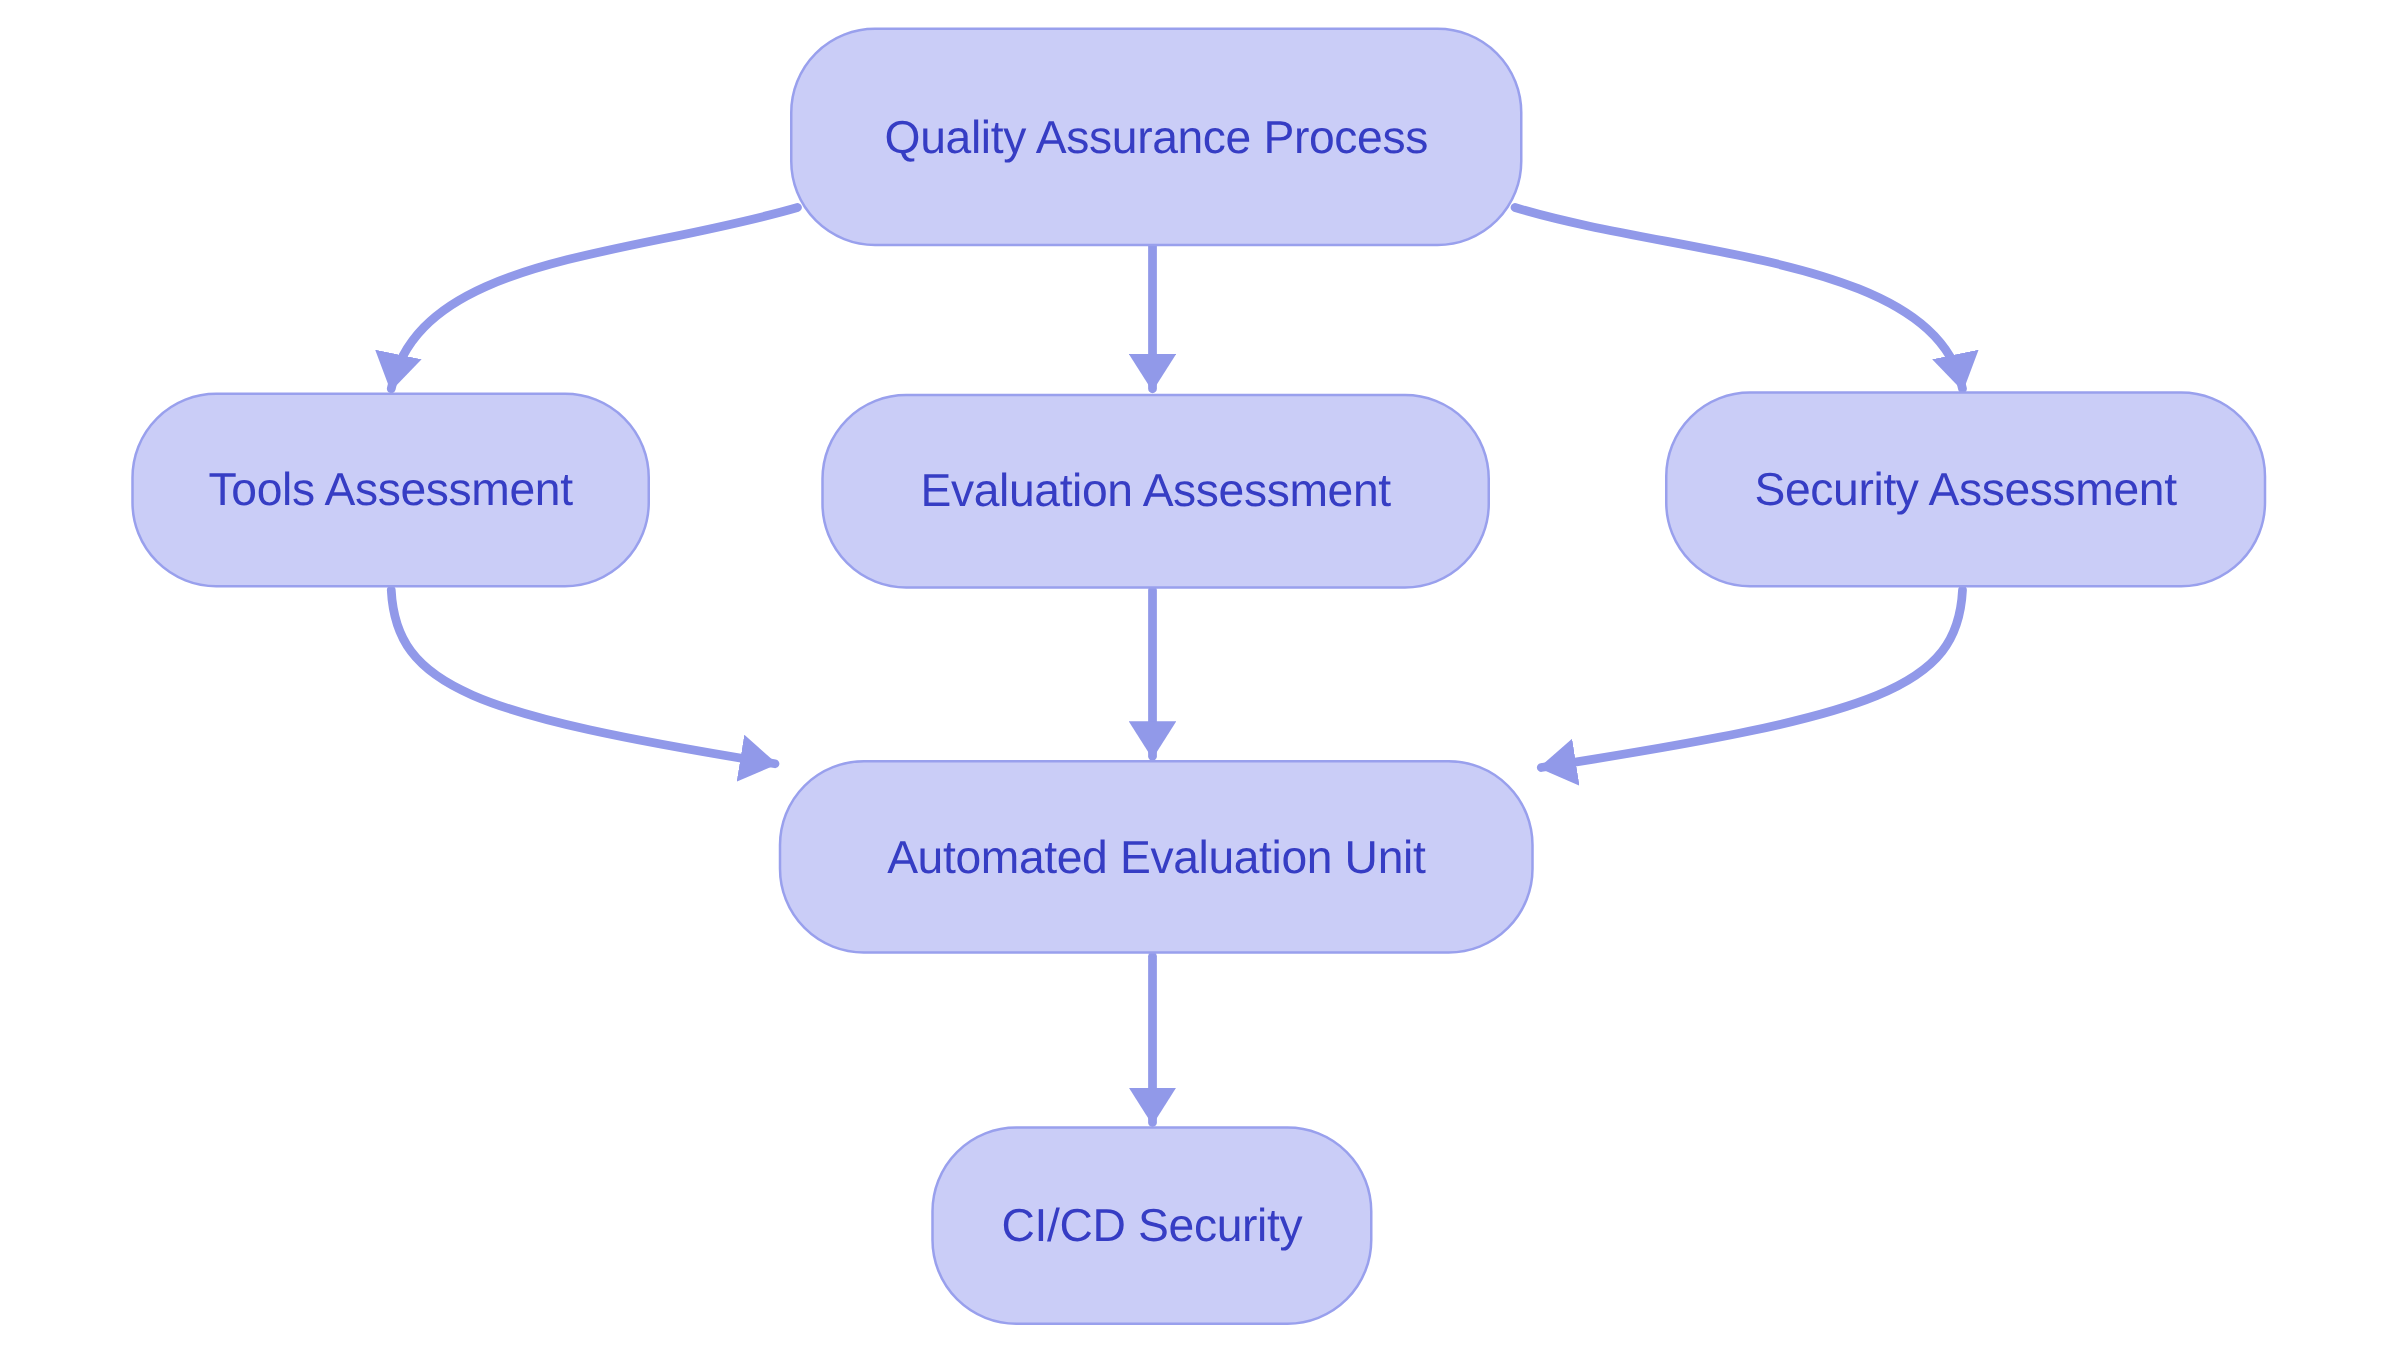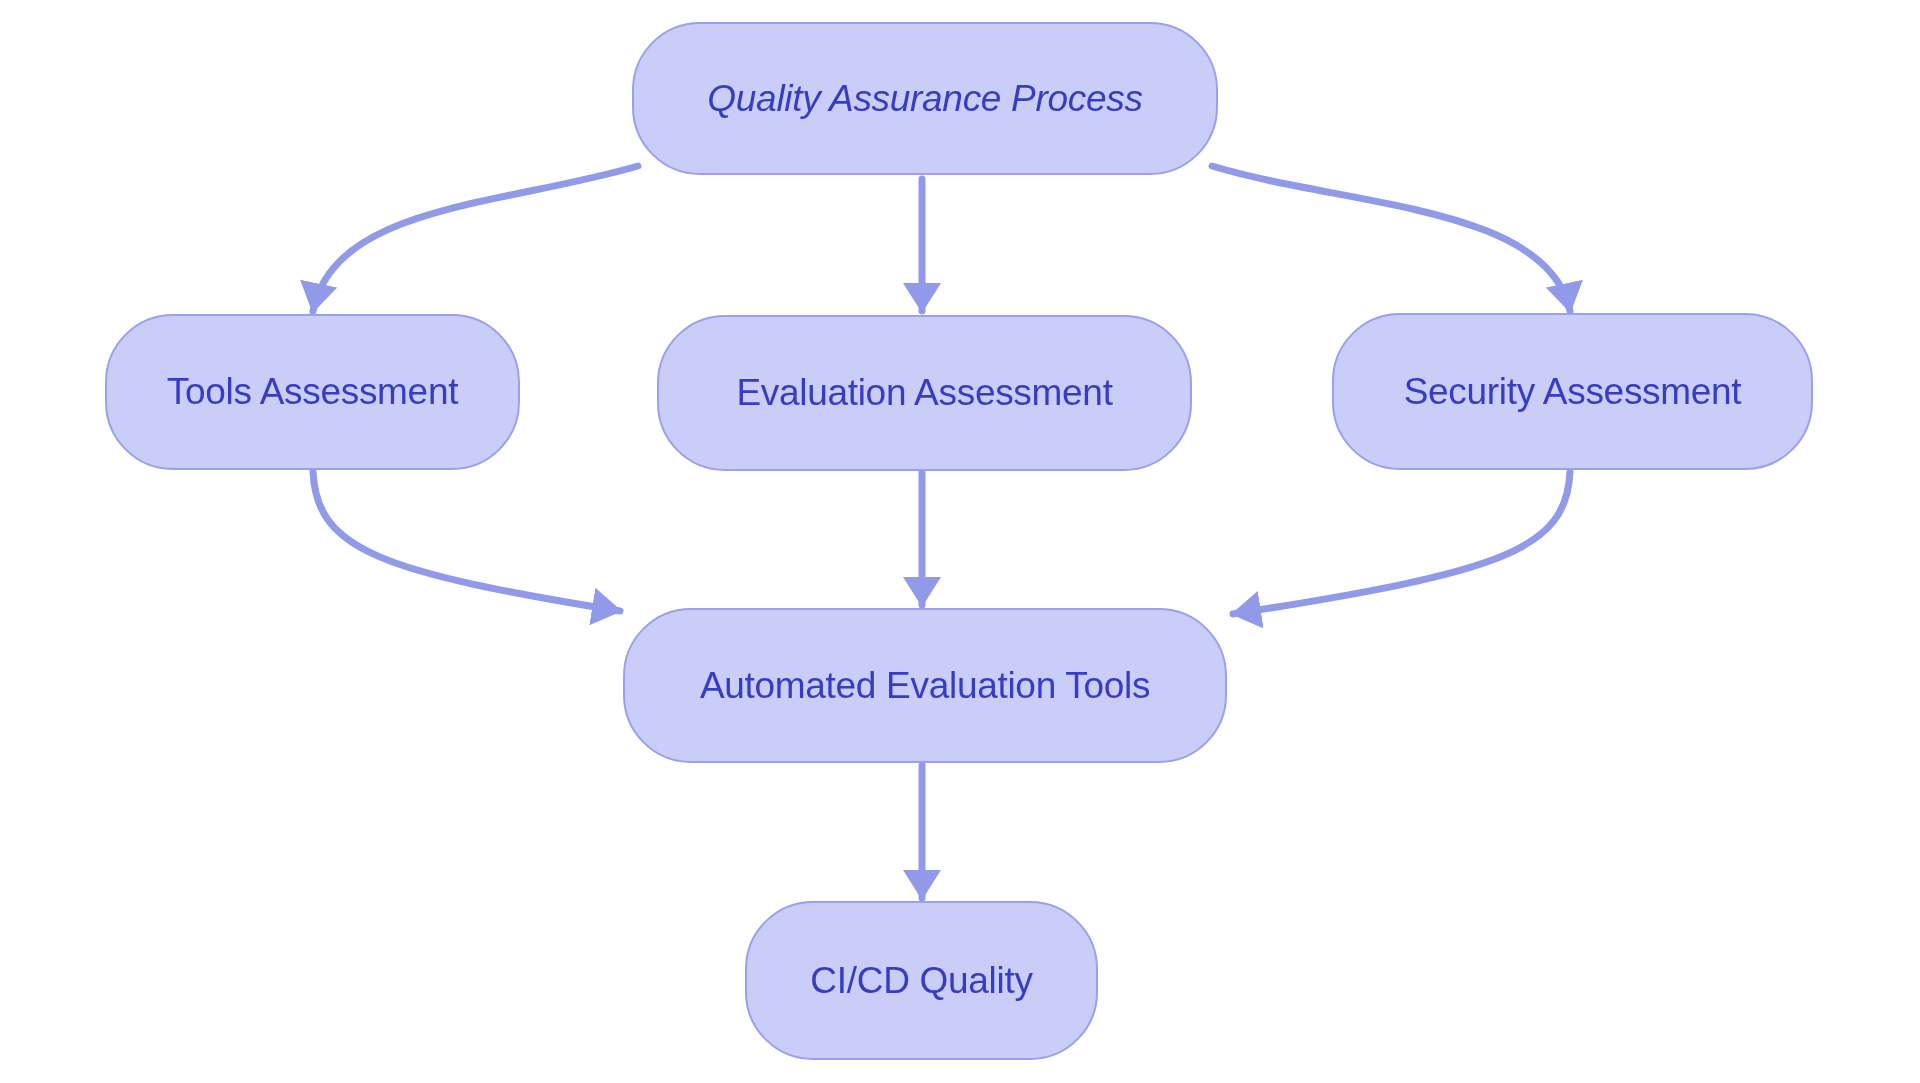--- a/index.html
+++ b/index.html
@@ -40,21 +40,21 @@
     border: 2px solid var(--node-border);
     border-radius: 68px;
     display: flex;
     align-items: center;
     justify-content: center;
     color: var(--text-color);
     font-size: 37px;
     letter-spacing: -0.3px;
     white-space: nowrap;
   }
-  .node-qa          { left: 632px;  top: 22px;  width: 586px; height: 153px; font-style: italic; }
+  .node-qa          { left: 632px;  top: 22px;  width: 586px; height: 175px; }
   .node-unit        { left: 105px;  top: 314px; width: 415px; height: 156px; }
   .node-integration { left: 657px;  top: 315px; width: 535px; height: 156px; }
   .node-security    { left: 1332px; top: 313px; width: 481px; height: 157px; }
   .node-aet         { left: 623px;  top: 608px; width: 604px; height: 155px; }
   .node-cicd        { left: 745px;  top: 901px; width: 353px; height: 159px; }
 </style>
 </head>
 <body>
 
 <div class="canvas">
@@ -84,20 +84,20 @@
 
   <div class="node node-integration">
     <span>Evaluation Assessment</span>
   </div>
 
   <div class="node node-security">
     <span>Security Assessment</span>
   </div>
 
   <div class="node node-aet">
-    <span>Automated Evaluation Tools</span>
+    <span>Automated Evaluation Unit</span>
   </div>
 
   <div class="node node-cicd">
-    <span>CI/CD Quality</span>
+    <span>CI/CD Security</span>
   </div>
 
 </div>
 
 </body></html>

